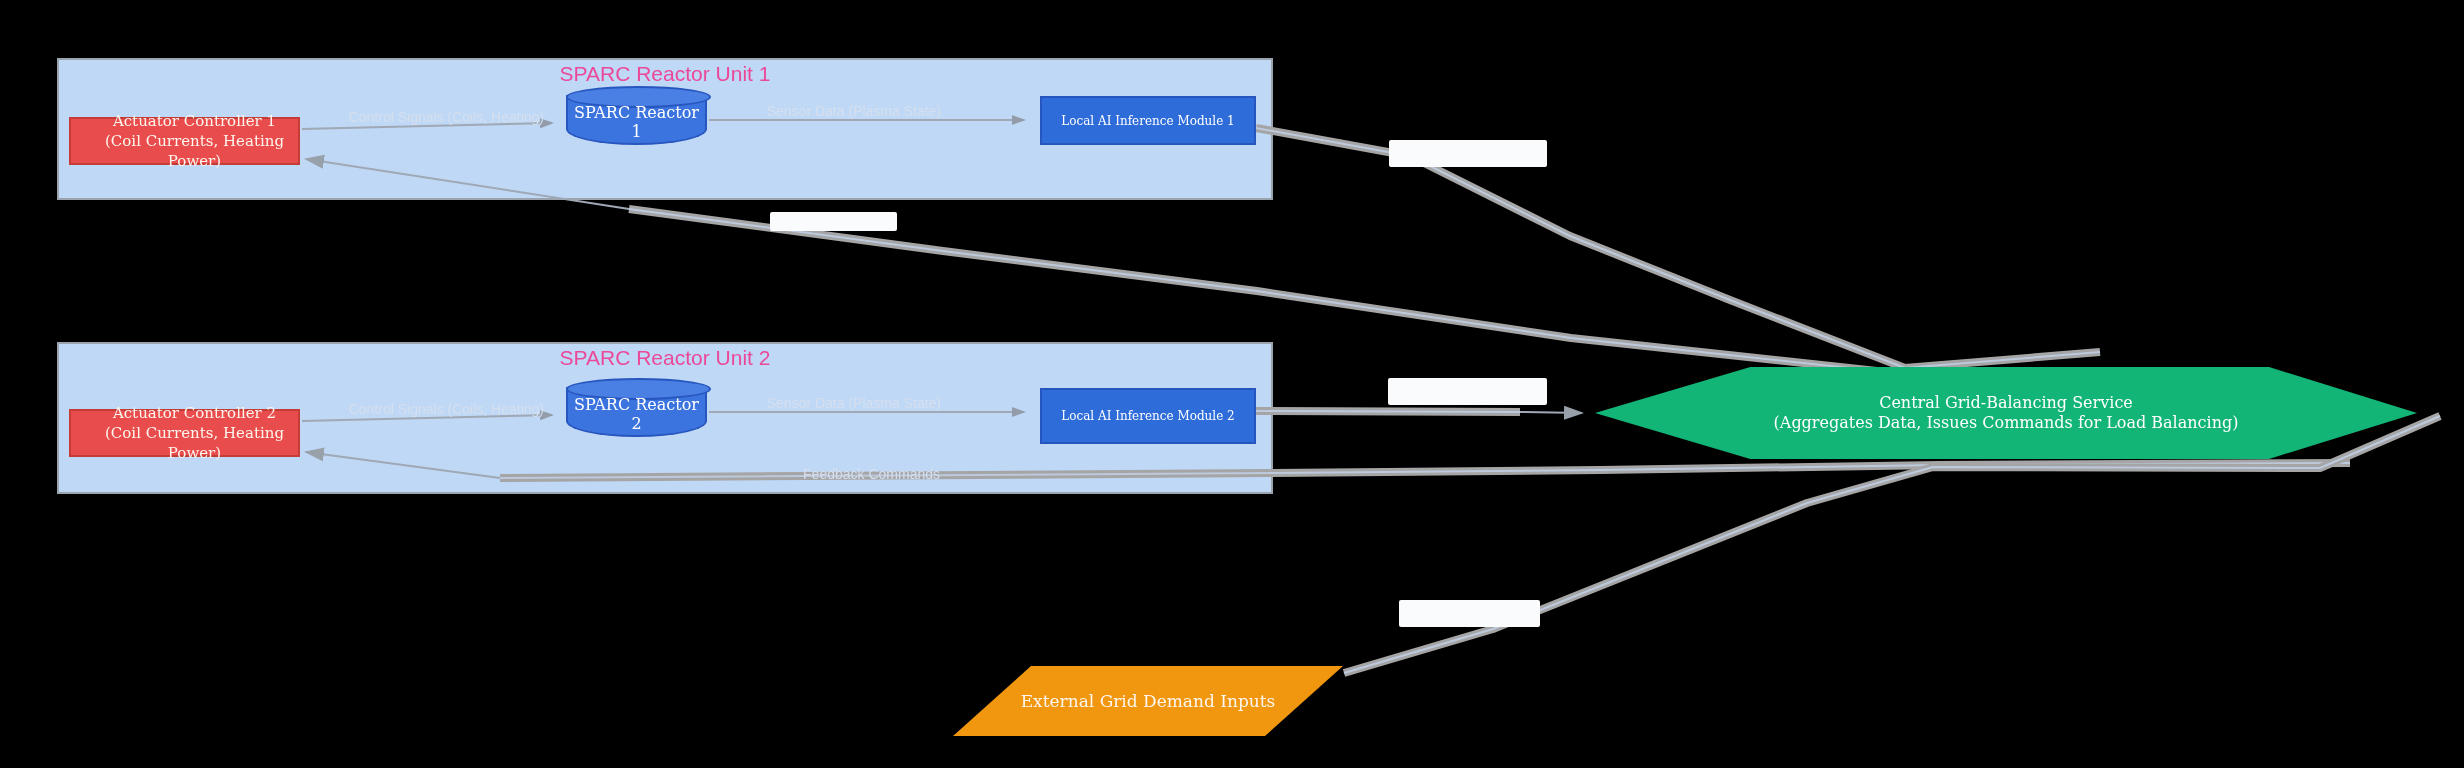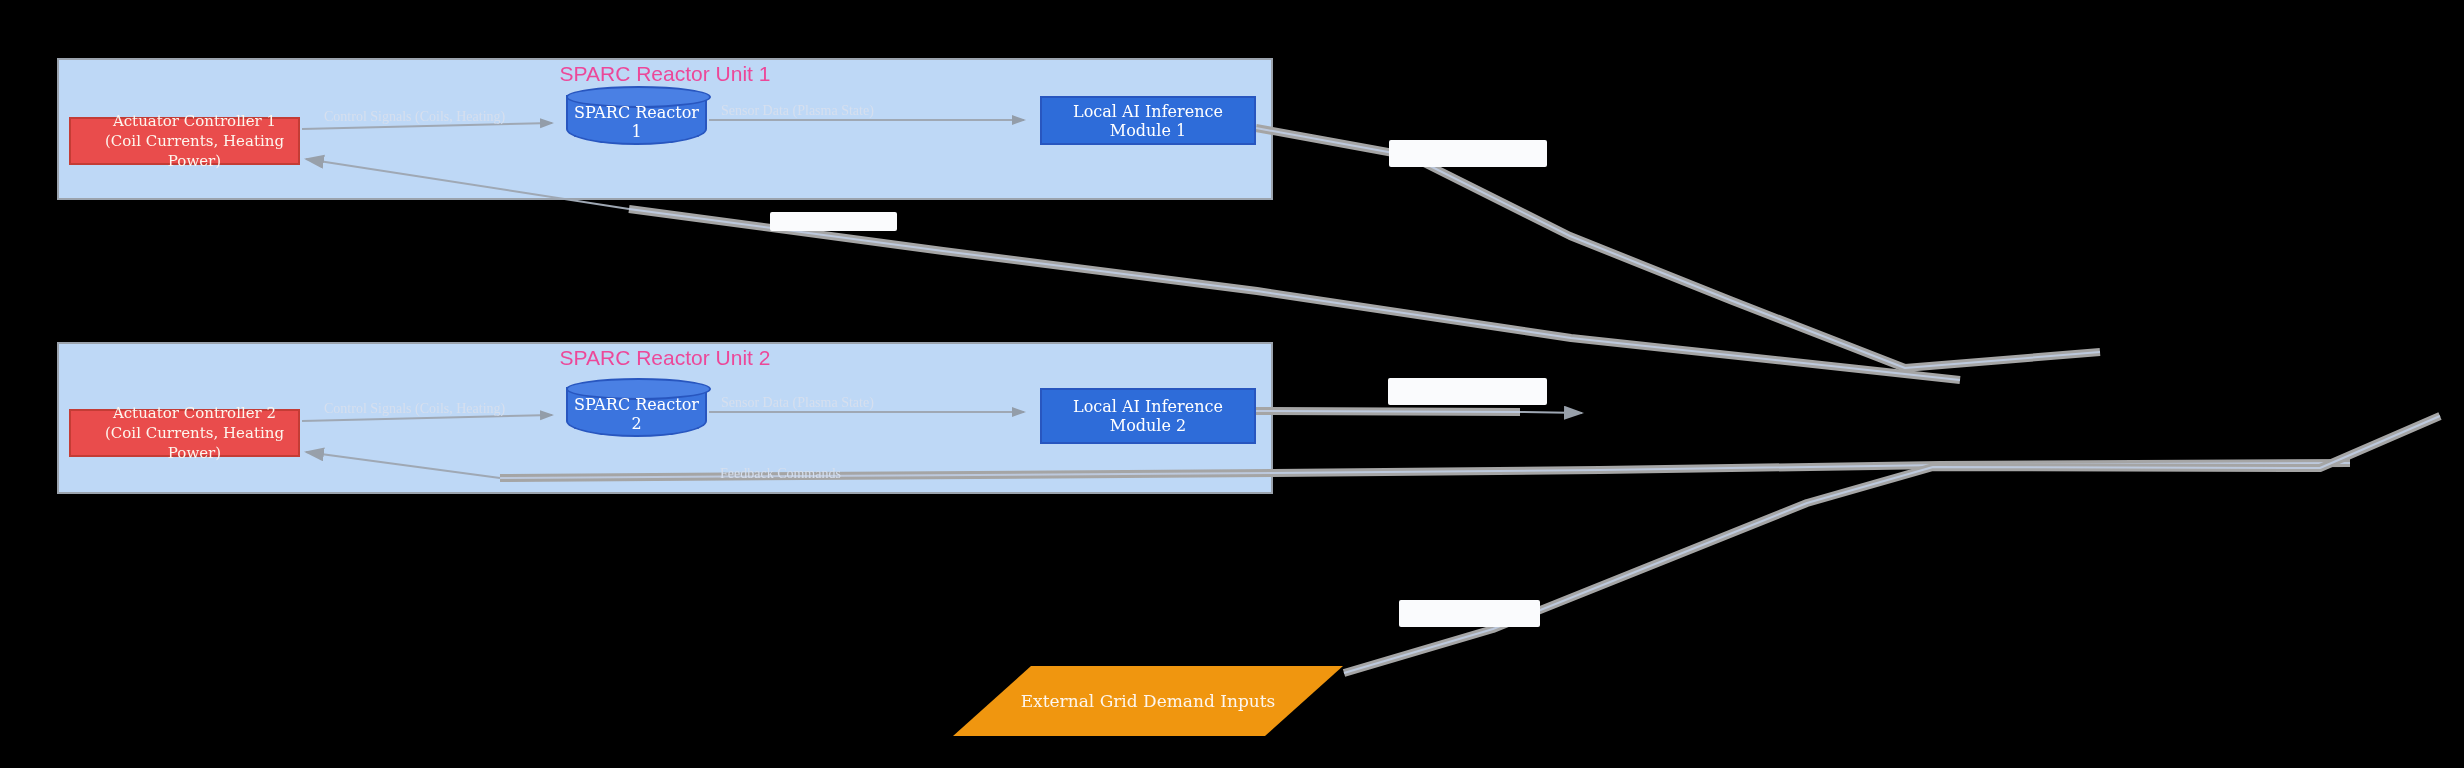--- a/index.html
+++ b/index.html
@@ -23,25 +23,25 @@
   
   .cyl{position:absolute;width:141px;height:50px;background:#3b74de;border:2px solid #2856bf;
        border-top:none;border-radius:0 0 70px 70px / 0 0 16px 16px;}
   .cyl::before{content:"";position:absolute;left:-2px;top:-9px;width:141px;height:18px;
        background:#4a80e4;border:2px solid #2856bf;border-radius:50%;}
   .cyl .label{position:relative;z-index:2;text-align:center;margin-top:8px;font-size:16px;}
 
   
   .node-blue{position:absolute;background:#2e6cd9;border:2px solid #2856bf;display:flex;
              justify-content:center;align-items:center;font-family:"DejaVu Serif", serif;
-             font-size:16px;color:#fff;text-align:center;}
+             font-size:12px;color:#fff;text-align:center;}
 
   
-  .elabel{position:absolute;width:220px;text-align:left;font-size:14px;color:#d6dfee;
-          font-family:Liberation Serif, serif;white-space:nowrap;}
+  .elabel{position:absolute;width:220px;text-align:right;font-size:14px;color:#d6dfee;
+          font-family:Liberation Sans, sans-serif;white-space:nowrap;}
 
   
   .wl{position:absolute;background:#fafbfd;border-radius:2px;color:#fafbfd;font-size:13px;
       overflow:hidden;text-align:center;}
 
   
   .hexagon{position:absolute;left:1595px;top:367px;width:822px;height:92px;background:#13b577;
            clip-path:polygon(0% 50%, 18.9% 0%, 82% 0%, 100% 50%, 82% 100%, 18.9% 100%);
            display:flex;flex-direction:column;justify-content:center;align-items:center;
            font-family:"DejaVu Serif", serif;font-size:16px;color:#fff;line-height:1.25;
@@ -134,18 +134,22 @@
   </div>
   <div class="elabel" style="left:324px;top:401px">Control Signals (Coils, Heating)</div>
   <div class="elabel" style="left:721px;top:395px">Sensor Data (Plasma State)</div>
   <div class="elabel" style="left:720px;top:466px">Feedback Commands</div>
 
   <div class="wl" style="left:770px;top:212px;width:127px;height:19px"></div>
   <div class="wl" style="left:1389px;top:140px;width:158px;height:27px"></div>
   <div class="wl" style="left:1388px;top:378px;width:159px;height:27px"></div>
   <div class="wl" style="left:1399px;top:600px;width:141px;height:27px"></div>
 
+  <div class="hexagon">
+    <span>Central Grid-Balancing Service</span>
+    <span>(Aggregates Data, Issues Commands for Load Balancing)</span>
+  </div>
 
   <div class="para">
     <span>External Grid Demand Inputs</span>
   </div>
 
 </div>
 
 </body></html>

